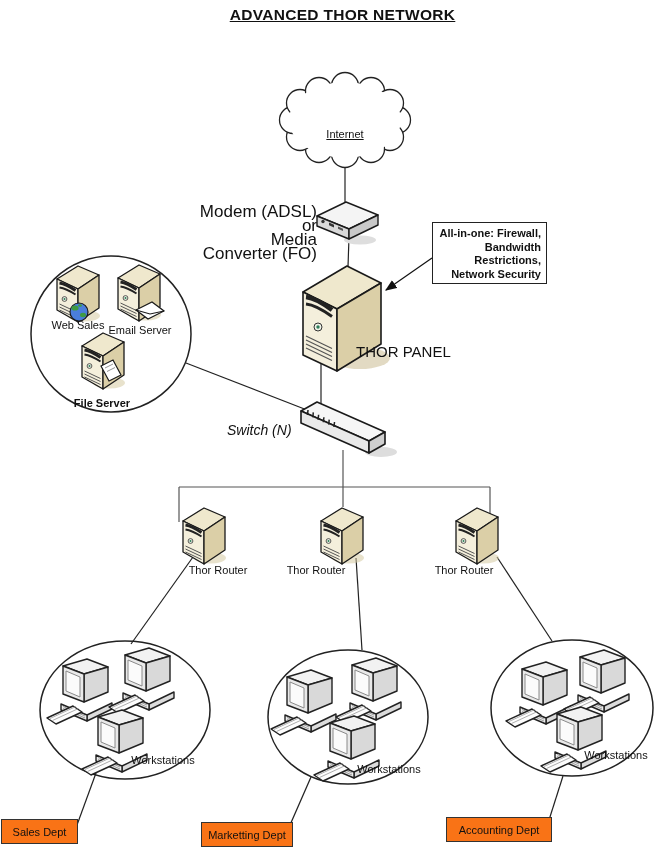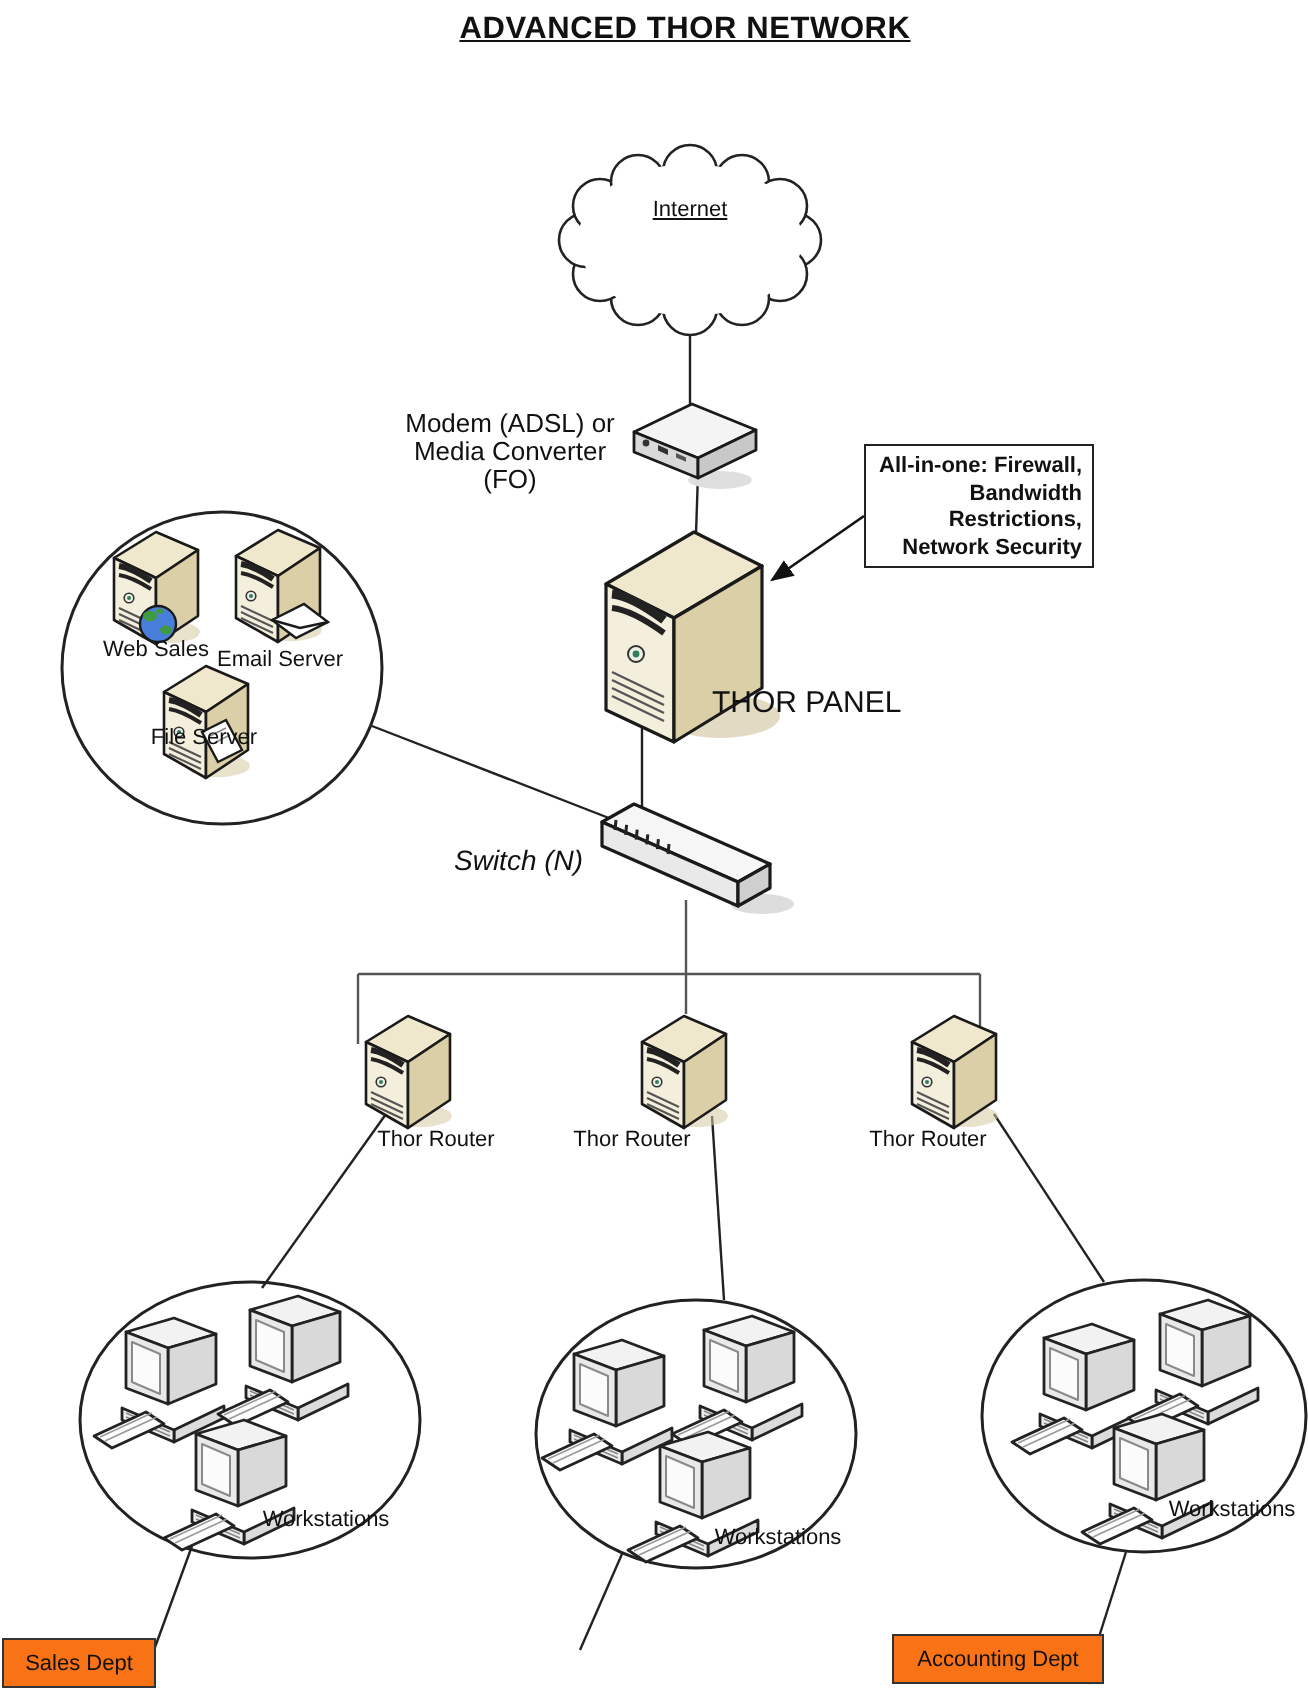--- a/index.html
+++ b/index.html
@@ -4,22 +4,22 @@
 <style>
   html,body{margin:0;padding:0;background:#fff;}
   #canvas{position:relative;width:654px;height:850px;background:#fff;overflow:hidden;
           font-family:"Liberation Sans",sans-serif;color:#111;}
   svg{position:absolute;left:0;top:0;}
   .lbl{position:absolute;font-size:11px;color:#111;white-space:nowrap;}
   .ctr{transform:translateX(-50%);}
   .title{position:absolute;left:20px;top:6px;width:645px;text-align:center;
          font-size:15.5px;font-weight:bold;letter-spacing:.3px;}
   .title span{text-decoration:underline;}
-  .modemlbl{position:absolute;left:193px;top:205px;width:124px;text-align:center;
-            font-size:13px;line-height:14px;}
+  .modemlbl{position:absolute;left:193px;top:205px;width:124px;text-align:right;
+            font-size:17px;line-height:14px;}
   .anno{position:absolute;left:432px;top:222px;width:103px;height:52px;
         border:1.4px solid #222;background:#fff;padding:4px 5px;
         font-size:11px;font-weight:bold;line-height:13.5px;text-align:right;}
   .big{font-size:15px;}
   .mid{font-size:14px;font-style:italic;}
   .dept{position:absolute;border:1.4px solid #333;background:#f97316;font-size:11px;
         display:flex;align-items:center;justify-content:center;white-space:nowrap;}
 </style>
 </head>
 <body>
@@ -164,46 +164,47 @@
   <use href="#pc" x="335" y="656"></use>
   <use href="#pc" x="313" y="714"></use>
 
   <use href="#pc" x="505" y="660"></use>
   <use href="#pc" x="563" y="648"></use>
   <use href="#pc" x="540" y="705"></use>
 </svg>
 
 <div class="title"><span>ADVANCED THOR NETWORK</span></div>
 
-<div class="lbl ctr" style="left:345px;top:99px;text-decoration:underline;">Internet</div>
+<div class="lbl ctr" style="left:345px;top:128px;text-decoration:underline;">Internet</div>
 
 <div class="modemlbl">
   <div>Modem (ADSL) or</div>
   <div>Media Converter (FO)</div>
 </div>
 
 <div class="anno">
   <div>All-in-one: Firewall,</div>
   <div>Bandwidth</div>
   <div>Restrictions,</div>
   <div>Network Security</div>
 </div>
 
 <div class="lbl big" style="left:356px;top:343px;">THOR PANEL</div>
 
 <div class="lbl mid" style="left:227px;top:422px;">Switch (N)</div>
 
 <div class="lbl ctr" style="left:78px;top:319px;">Web Sales</div>
 <div class="lbl ctr" style="left:140px;top:324px;">Email Server</div>
-<div class="lbl ctr" style="left:102px;top:363px;">File Server</div>
+<div class="lbl ctr" style="left:102px;top:397px;font-weight:bold;">File Server</div>
 
 <div class="lbl ctr" style="left:218px;top:564px;">Thor Router</div>
 <div class="lbl ctr" style="left:316px;top:564px;">Thor Router</div>
 <div class="lbl ctr" style="left:464px;top:564px;">Thor Router</div>
 
 <div class="lbl ctr" style="left:163px;top:754px;">Workstations</div>
 <div class="lbl ctr" style="left:389px;top:763px;">Workstations</div>
 <div class="lbl ctr" style="left:616px;top:749px;">Workstations</div>
 
 <div class="dept" style="left:1px;top:819px;width:75px;height:23px;">Sales Dept</div>
+<div class="dept" style="left:201px;top:822px;width:90px;height:23px;">Marketting Dept</div>
 <div class="dept" style="left:446px;top:817px;width:104px;height:23px;">Accounting Dept</div>
 
 </div>
 
 </body></html>

